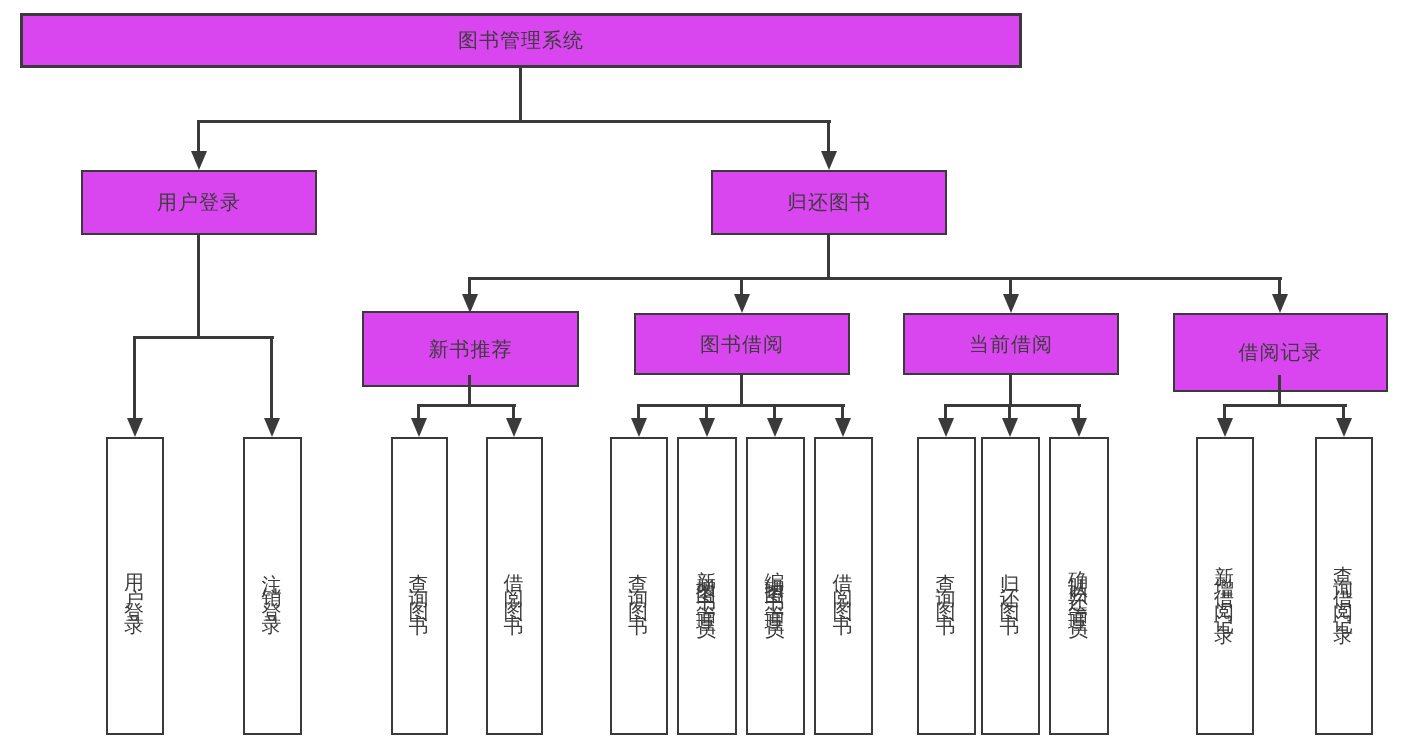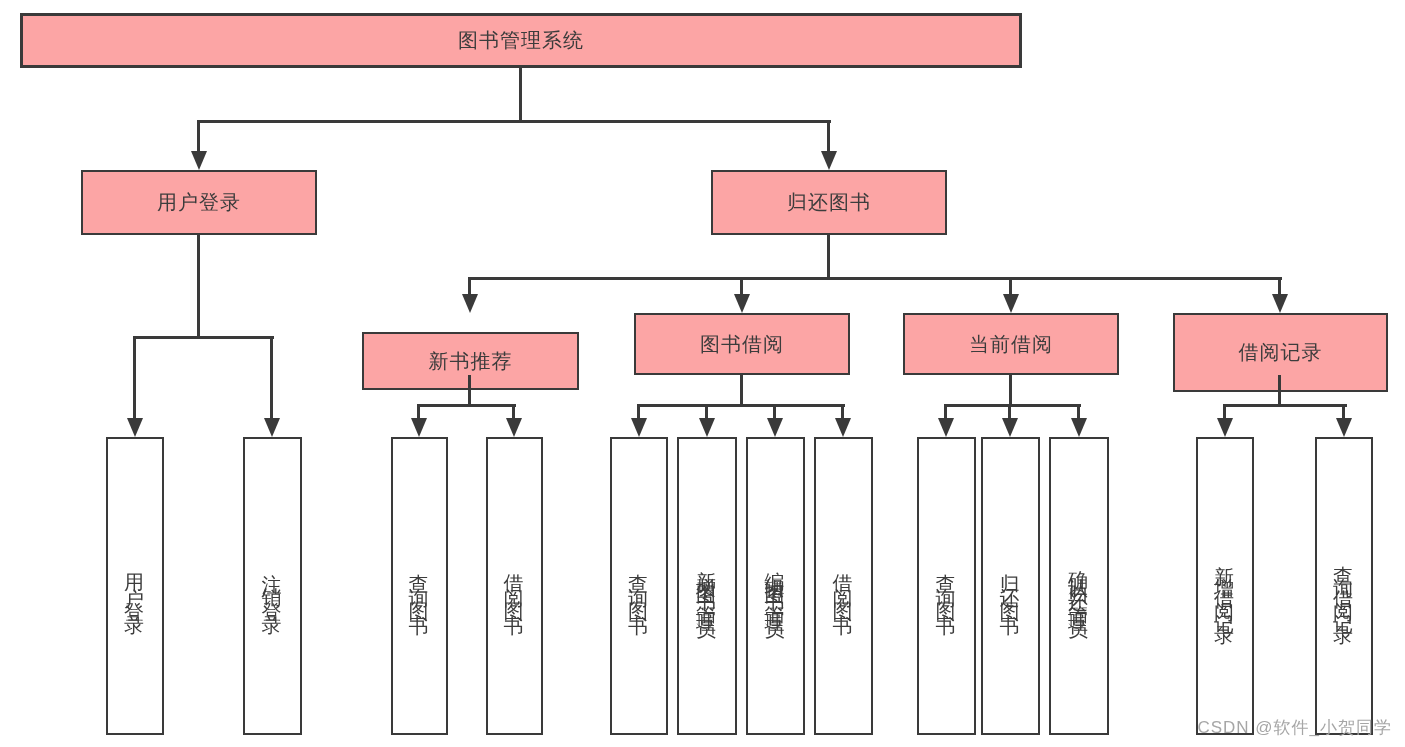--- a/index.html
+++ b/index.html
@@ -9,21 +9,21 @@
     --wm:#a6a6a6;
   }
   html,body{margin:0;padding:0;background:var(--bg);}
   .stage{
     position:relative;width:1405px;height:747px;background:var(--bg);
     font-family:"Liberation Sans","DejaVu Sans",sans-serif;
     color:var(--text);overflow:hidden;
   }
   
   .bx{
-    position:absolute;background:#fca5a5;border:2px solid var(--line);
+    position:absolute;background:#d946ef;border:2px solid var(--line);
     box-sizing:border-box;display:flex;align-items:center;justify-content:center;
     font-size:20px;letter-spacing:1px;white-space:nowrap;
   }
   .root{border-width:3px;}
   
   .lf{
     position:absolute;background:#fff;border:2px solid var(--line);
     box-sizing:border-box;display:flex;align-items:center;justify-content:center;
     font-size:20px;writing-mode:vertical-rl;text-orientation:mixed;
     top:437px;height:298px;
@@ -72,21 +72,21 @@
   <div class="hl" style="left:468px;top:277px;width:814px"></div>
   <div class="vl" style="left:468px;top:277px;height:18px"></div>
   <div class="vl" style="left:740px;top:277px;height:18px"></div>
   <div class="vl" style="left:1009px;top:277px;height:18px"></div>
   <div class="vl" style="left:1278px;top:277px;height:18px"></div>
   <div class="ar" style="left:462px;top:294px"></div>
   <div class="ar" style="left:734px;top:294px"></div>
   <div class="ar" style="left:1003px;top:294px"></div>
   <div class="ar" style="left:1272px;top:294px"></div>
 
-  <div class="bx" style="left:362px;top:332px;width:217px;height:58px">新书推荐</div>
+  <div class="bx" style="left:362px;top:311px;width:217px;height:76px">新书推荐</div>
   <div class="bx" style="left:634px;top:313px;width:216px;height:62px">图书借阅</div>
   <div class="bx" style="left:903px;top:313px;width:216px;height:62px">当前借阅</div>
   <div class="bx" style="left:1173px;top:313px;width:215px;height:79px">借阅记录</div>
 
   <div class="vl" style="left:468px;top:375px;height:29px"></div>
   <div class="hl" style="left:417px;top:404px;width:99px"></div>
   <div class="vl" style="left:417px;top:404px;height:15px"></div>
   <div class="vl" style="left:512px;top:404px;height:15px"></div>
   <div class="ar" style="left:411px;top:418px"></div>
   <div class="ar" style="left:506px;top:418px"></div>
@@ -129,15 +129,14 @@
   <div class="lf ls7" style="left:746px;width:59px">编辑图书（管理员）</div>
   <div class="lf ls14" style="left:814px;width:59px">借阅图书</div>
 
   <div class="lf ls14" style="left:917px;width:59px">查询图书</div>
   <div class="lf ls14" style="left:981px;width:59px">归还图书</div>
   <div class="lf ls7" style="left:1049px;width:60px">确认归还（管理员）</div>
 
   <div class="lf ls12" style="left:1196px;width:58px">新增借阅记录</div>
   <div class="lf ls12" style="left:1315px;width:58px">查询借阅记录</div>
 
-  <div class="wm">CSDN @软件_小贺同学</div>
 
 </div>
 
 </body></html>

